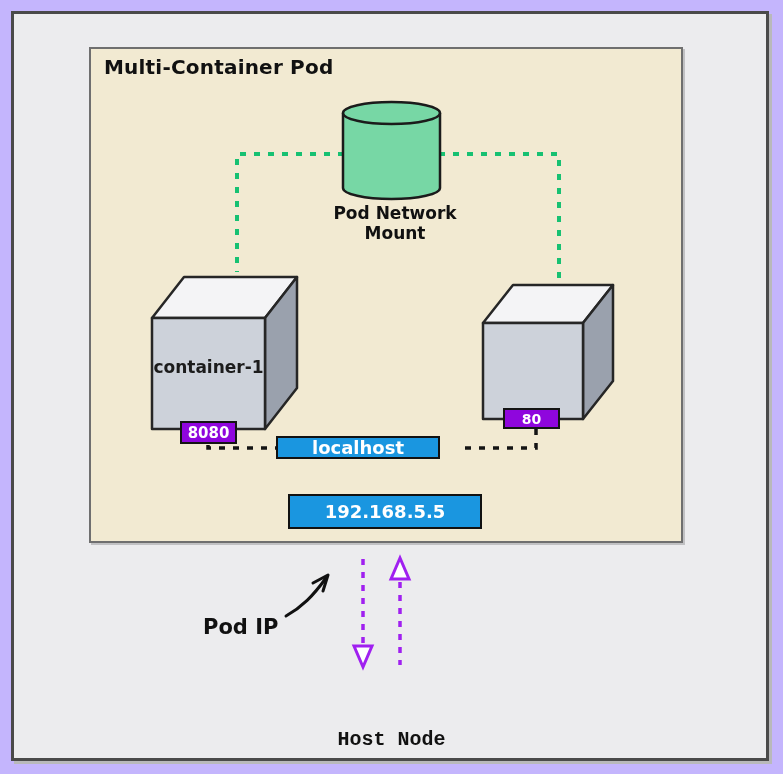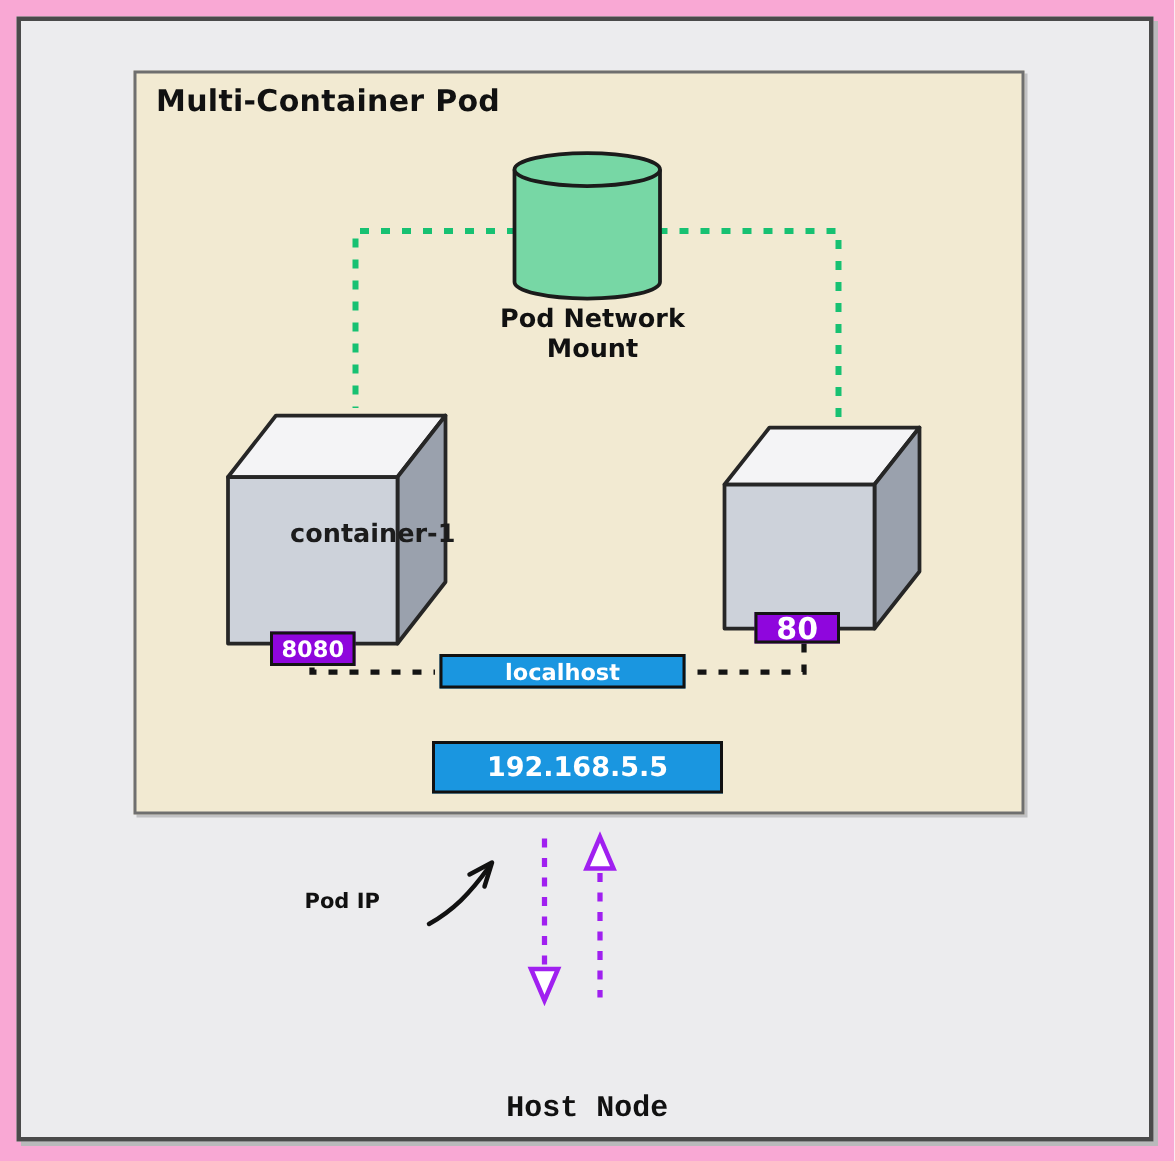--- a/index.html
+++ b/index.html
@@ -1,17 +1,17 @@
 <!DOCTYPE html>
 <html><head>
 <meta charset="utf-8">
 <style>
   html,body{margin:0;padding:0;background:#ffffff;}
   .canvas{
-    position:relative;width:783px;height:774px;background:#f9a8d4;
+    position:relative;width:783px;height:774px;background:#c4b5fd;
     font-family:"DejaVu Sans","Liberation Sans",sans-serif;overflow:hidden;
   }
   .abs{position:absolute;}
   .host-panel{
     left:11px;top:11px;width:752px;height:744px;
     background:#ececee;border:3px solid #4a4a4a;
     box-shadow:3px 3px 0 #b9b9bb;
   }
   .pod-panel{
     left:89px;top:47px;width:590px;height:492px;
@@ -22,38 +22,38 @@
     left:104px;top:55px;font-size:20px;font-weight:700;color:#111;
     letter-spacing:0.2px;
   }
   .volume-label{
     left:305px;top:203px;width:180px;text-align:center;
     font-size:17px;font-weight:700;color:#111;
   }
   .cube-label{
     font-size:17px;font-weight:700;color:#1c1c1c;text-align:center;
   }
-  .c1-label{left:152px;top:346px;width:113px;margin-left:40px;}
+  .c1-label{left:152px;top:357px;width:113px;}
   .c2-label{left:483px;top:360px;width:100px;font-size:16px;}
   .badge{
     background:#8f06dd;border:2px solid #141414;color:#fff;
     display:flex;align-items:center;justify-content:center;
     font-size:15px;font-weight:700;
   }
   .badge-1{left:180px;top:421px;width:53px;height:19px;}
-  .badge-2{left:503px;top:408px;width:53px;height:17px;font-size:20px;}
+  .badge-2{left:503px;top:408px;width:53px;height:17px;font-size:14px;}
   .bluebox{
     background:#1a96e0;border:2px solid #111;color:#fff;
     display:flex;align-items:center;justify-content:center;font-weight:700;
   }
-  .localhost-box{left:293px;top:436px;width:160px;height:19px;font-size:15px;}
+  .localhost-box{left:276px;top:436px;width:160px;height:19px;font-size:18px;}
   .ip-box{left:288px;top:494px;width:190px;height:31px;font-size:18px;}
   .cni-bar{left:83px;top:667px;width:625px;height:30px;font-size:16px;}
   .pod-ip-label{
-    left:203px;top:593px;font-size:14px;font-weight:700;color:#111;
+    left:203px;top:615px;font-size:21px;font-weight:700;color:#111;
   }
   .host-label{
     left:0;top:728px;width:783px;text-align:center;
     font-size:20px;font-weight:700;color:#111;font-family:Liberation Mono, monospace;
   }
   svg.overlay{left:0;top:0;pointer-events:none;}
   .layer-front{z-index:3;}
   .layer-mid{z-index:2;}
   .layer-back{z-index:1;}
 </style>

